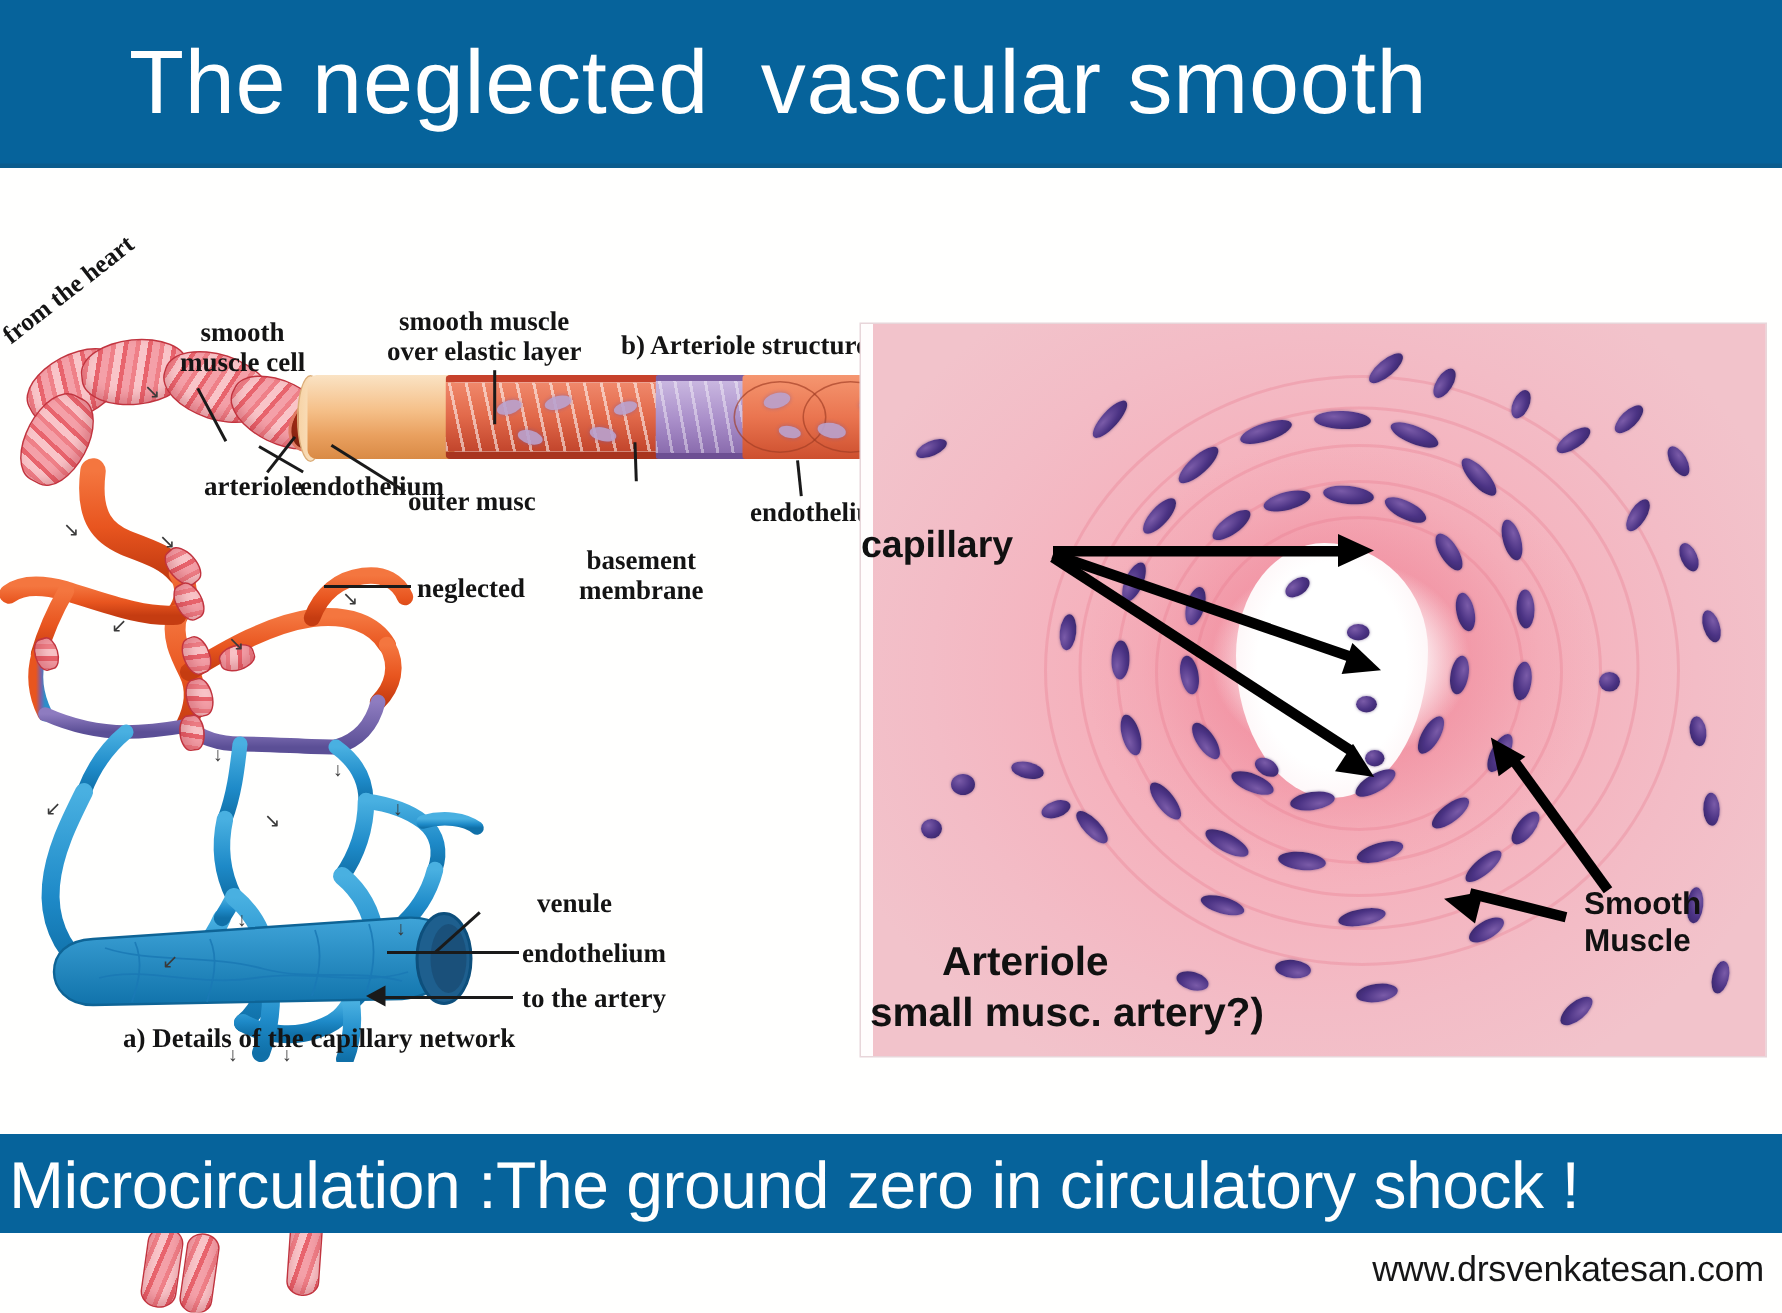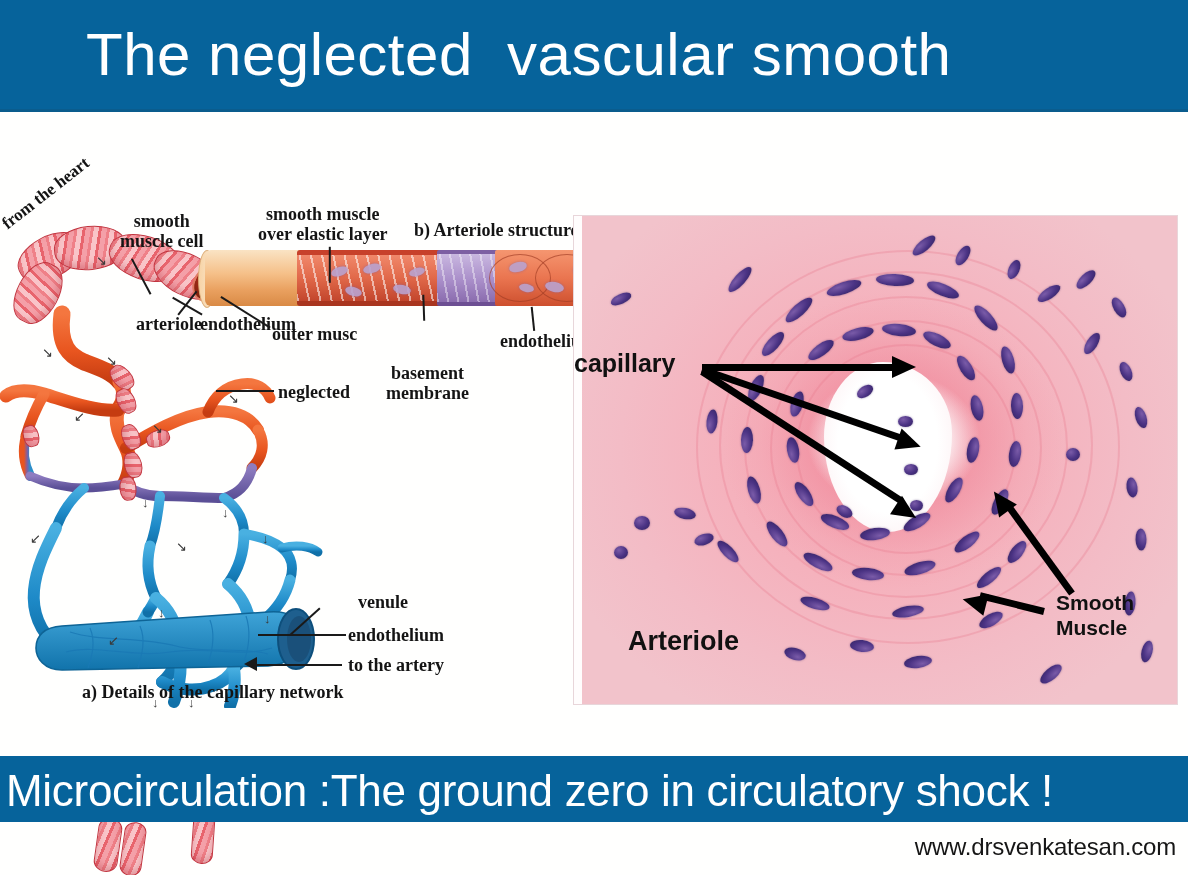--- a/index.html
+++ b/index.html
@@ -403,17 +403,18 @@
   <div class="arrow-line" style="left:498px;top:374px;width:110px;height:7px;transform:rotate(-126deg);"></div>
   <div class="arrow-head" style="left:434px;top:284px;transform:rotate(-126deg);"></div>
 
   <div class="arrow-line" style="left:470px;top:392px;width:66px;height:7px;transform:rotate(-166deg);"></div>
   <div class="arrow-head" style="left:412px;top:378px;transform:rotate(-166deg);"></div>
 
   <div class="histo-lbl" style="left:0px;top:133px;font-size:25px;">capillary</div>
   <div class="histo-lbl" style="left:482px;top:374px;font-size:21px;line-height:1.2;">Smooth
 Muscle</div>
   <div class="histo-lbl" style="left:54px;top:410px;font-size:27px;">Arteriole</div>
+  <div class="histo-lbl" style="left:6px;top:444px;font-size:27px;">small musc. artery?)</div>
 </div>
 
 <div id="footer-banner"></div>
 <div id="footer-text">Microcirculation :The ground zero in circulatory shock !</div>
 <div id="site-url">www.drsvenkatesan.com</div>
 
 </body></html>

